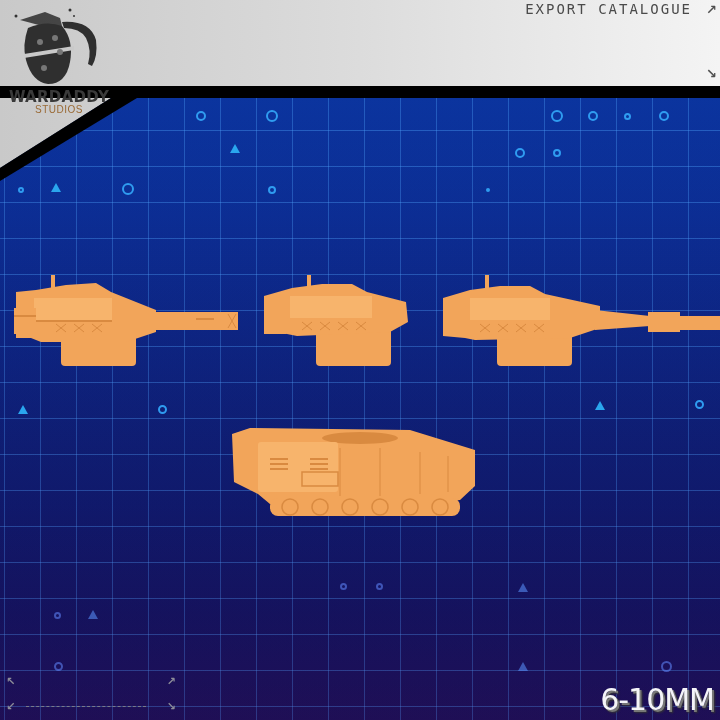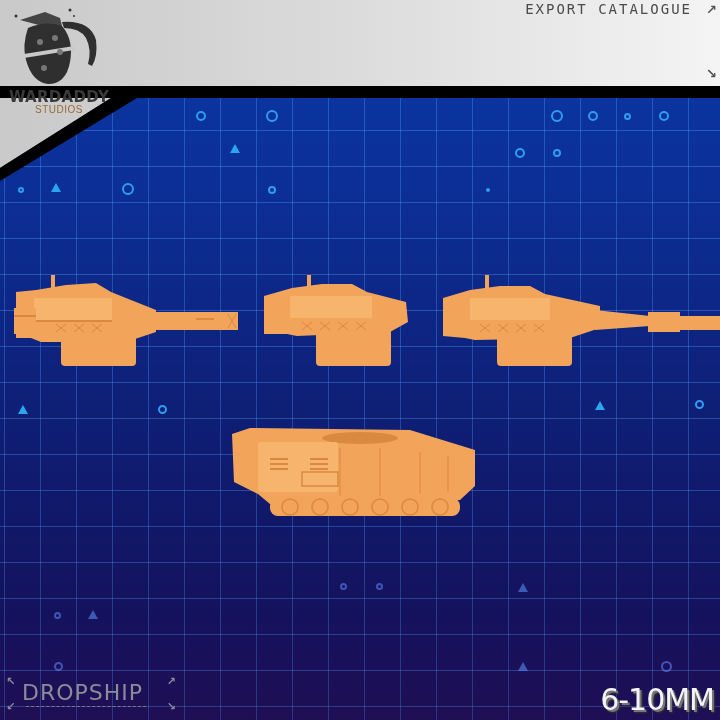--- a/index.html
+++ b/index.html
@@ -217,16 +217,15 @@
       <circle cx="180" cy="85" r="8"></circle>
       <circle cx="210" cy="85" r="8"></circle>
   </g>
 </svg>
 
 <div class="dropship">
   <span class="corner" style="left:0;top:0;">↖</span>
   <span class="corner" style="right:0;top:0;">↗</span>
   <span class="corner" style="left:0;bottom:0;">↙</span>
   <span class="corner" style="right:0;bottom:0;">↘</span>
-  <span class="dropship-text">DROPSHIP</span>
   <div class="dropship-line"></div>
 </div>
 <div class="scale">6-10MM</div>
 
 </body></html>

